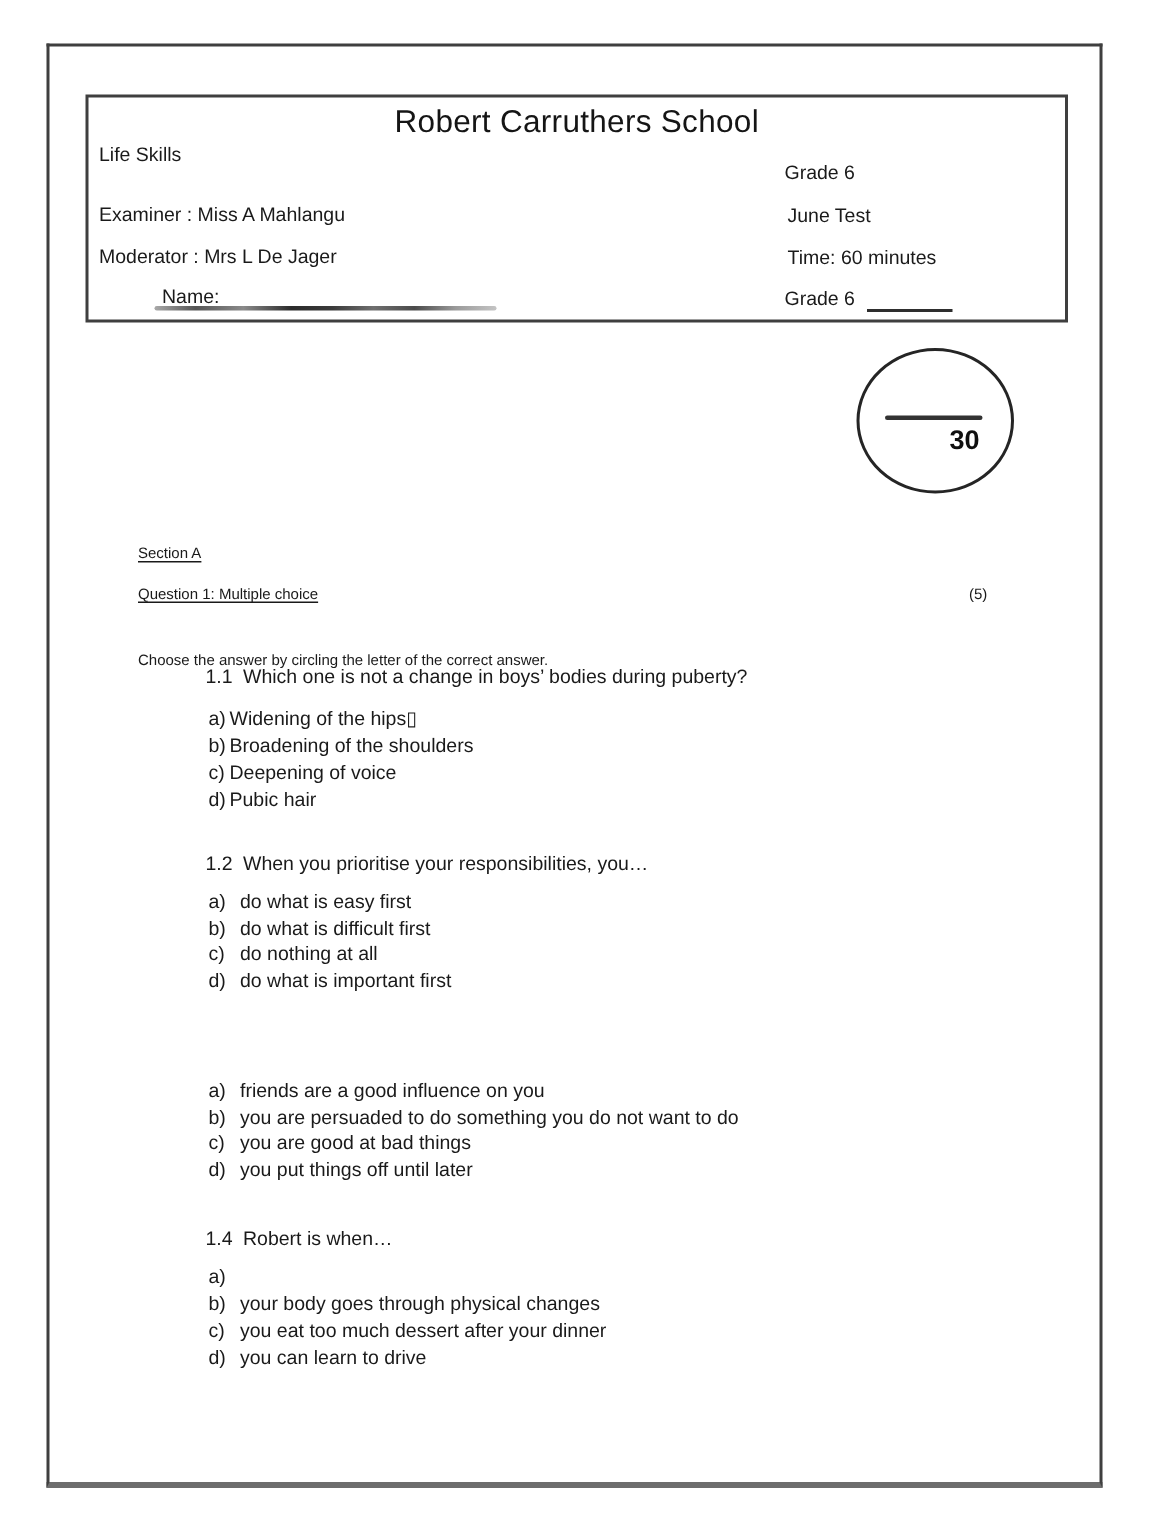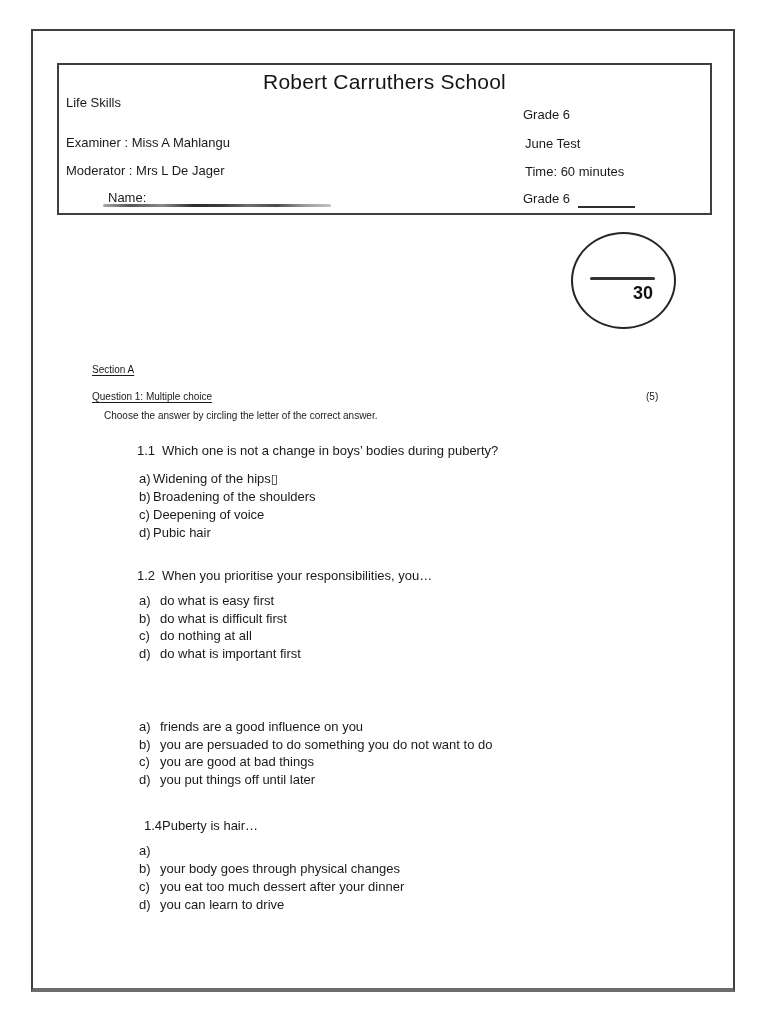--- a/index.html
+++ b/index.html
@@ -63,25 +63,25 @@
     font-size:18px; font-weight:bold; color:#101010; text-align:center;
   }
 
   
   .t { position:absolute; font-size:10px; line-height:15px; white-space:nowrap; color:#1a1a1a; }
   .u { text-decoration:underline; text-underline-offset:2px; }
 
   .section-a   { left:92px; top:362px; }
   .q-heading   { left:92px; top:389px; }
   .q-marks     { left:646px; top:389px; }
-  .instruction { left:92px; top:408px;margin-left:12px; }
+  .instruction { left:92px; top:433px; }
 
   .stem { position:absolute; left:92px; display:flex; font-size:13px; line-height:15px; white-space:nowrap;margin-left:45px; }
   .q-num { width:25px; flex:0 0 25px; }
-  .stem-1 { top:443px; } .stem-2 { top:568px; } .stem-3 { top:691px; } .stem-4 { top:818px;text-align:right; }
+  .stem-1 { top:443px; } .stem-2 { top:568px; } .stem-3 { top:691px; } .stem-4 { top:818px; }
 
   .opts { position:absolute; left:139px; }
   .opts-1 { top:470px; } .opts-2 { top:592px; } .opts-3 { top:718px; } .opts-4 { top:842px; }
   .opt { display:flex; font-size:13px; white-space:nowrap; }
   .opts-1 .opt, .opts-4 .opt { line-height:18px; }
   .opts-2 .opt, .opts-3 .opt { line-height:17.5px; }
   .opt-letter { flex:0 0 21px; width:21px; }
   .opts-1 .opt-letter { flex:0 0 14px; width:14px; }
 </style>
 </head>
@@ -182,21 +182,21 @@
       <span class="opt-text">you are good at bad things</span>
     </div>
     <div class="opt">
       <span class="opt-letter">d)</span>
       <span class="opt-text">you put things off until later</span>
     </div>
   </div>
 
   <div class="stem stem-4">
     <span class="q-num">1.4</span>
-    <span class="q-text">Puberty is hair…</span>
+    <span class="q-text">Robert is when…</span>
   </div>
   <div class="opts opts-4">
     <div class="opt">
       <span class="opt-letter">a)</span>
     </div>
     <div class="opt">
       <span class="opt-letter">b)</span>
       <span class="opt-text">your body goes through physical changes</span>
     </div>
     <div class="opt">

